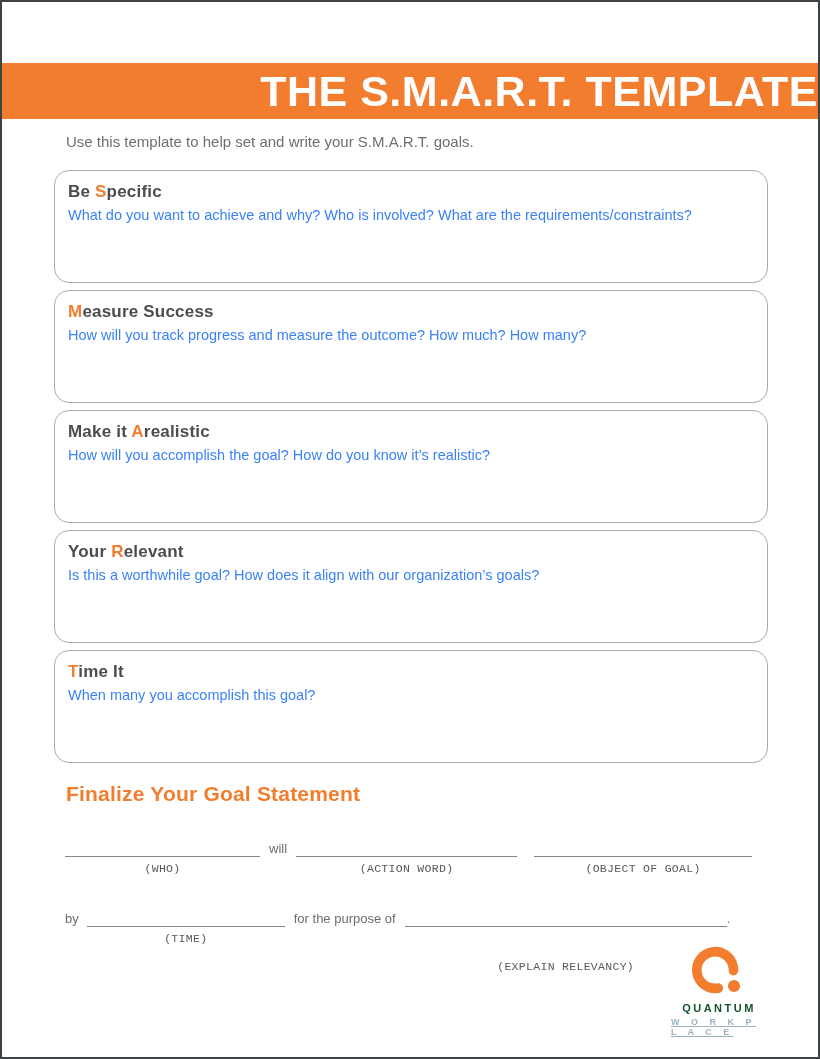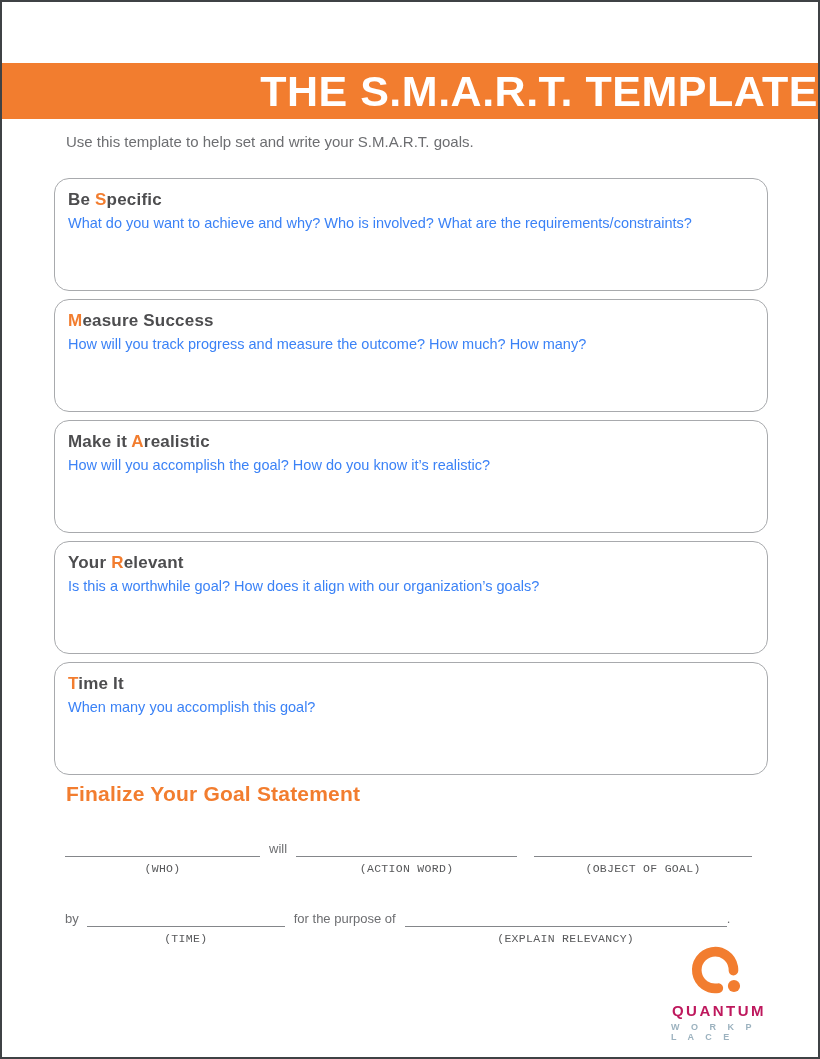--- a/index.html
+++ b/index.html
@@ -16,21 +16,21 @@
     color:#ffffff; font-size:43px; font-weight:bold; letter-spacing:0.5px;
     padding-left:63px; white-space:nowrap;
   }
   .subtitle {
     position:absolute; left:64px; top:131px; font-size:15px; color:#6d6e71;
   }
   .boxes { position:absolute; left:52px; top:168px; width:714px; }
   .sbox {
     width:714px; height:113px; margin-bottom:7px;
     border:1px solid #a8aaad; border-radius:15px;
-    padding:11px 14px 0 13px; background:#ffffff;margin-top:8px;
+    padding:11px 14px 0 13px; background:#ffffff;
   }
   .sbox h2 { font-size:17px; font-weight:bold; color:#4d4d4f; letter-spacing:0.2px; }
   .sbox h2 .accent { color:#f27d2f; }
   .sbox p { margin-top:5px; font-size:14.5px; color:#3b82f6; }
   .finalize-heading {
     position:absolute; left:64px; top:780px;
     font-size:21px; font-weight:bold; color:#f27d2f; letter-spacing:0.2px;
   }
   .fill-row { position:absolute; left:63px; display:flex; align-items:flex-start; }
   .fill-row .blank { display:flex; flex-direction:column; }
@@ -43,25 +43,26 @@
   }
   .row1 { top:837px; }
   .row2 { top:907px; }
   .w-pad { padding:0 9px; }
   .gap16 { width:17px; }
   .logo {
     position:absolute; left:665px; top:942px; width:104px;
     display:flex; flex-direction:column; align-items:center;
   }
   .logo .brand {
-    margin-top:2px; font-size:15px; font-weight:bold; color:#be185d; letter-spacing:2.5px;
+    margin-top:2px; font-size:11px; font-weight:bold; color:#14532d; letter-spacing:2.5px;
   }
   .logo .sub {
     margin-top:3px; font-size:9px; font-weight:bold; color:#9cb2bf; letter-spacing:4.5px;
     padding-left:4px;
+    text-decoration:underline;
   }
 </style>
 </head>
 <body>
 
 <div class="page">
 
   <div class="banner">
     <h1>THE S.M.A.R.T. TEMPLATE</h1>
   </div>
@@ -116,21 +117,21 @@
     </div>
   </div>
 
   <div class="fill-row row2">
     <div class="word" style="padding-right:8px;">by</div>
     <div class="blank" style="width:198px;">
       <div class="line"></div>
       <div class="lab">(TIME)</div>
     </div>
     <div class="word w-pad">for the purpose of</div>
-    <div class="blank" style="width:322px;">
+    <div class="blank" style="width:322px;gap:28px;">
       <div class="line"></div>
       <div class="lab">(EXPLAIN RELEVANCY)</div>
     </div>
     <div class="word">.</div>
   </div>
 
   <div class="logo">
     <svg width="58" height="56" viewBox="0 0 60 58">
       <circle cx="26" cy="27" r="19" fill="none" stroke="#f27d2f" stroke-width="10" stroke-linecap="round" stroke-dasharray="92.9 26.5" transform="rotate(80 26 27)"></circle>
       <circle cx="45.5" cy="43.5" r="6.3" fill="#f27d2f"></circle>

